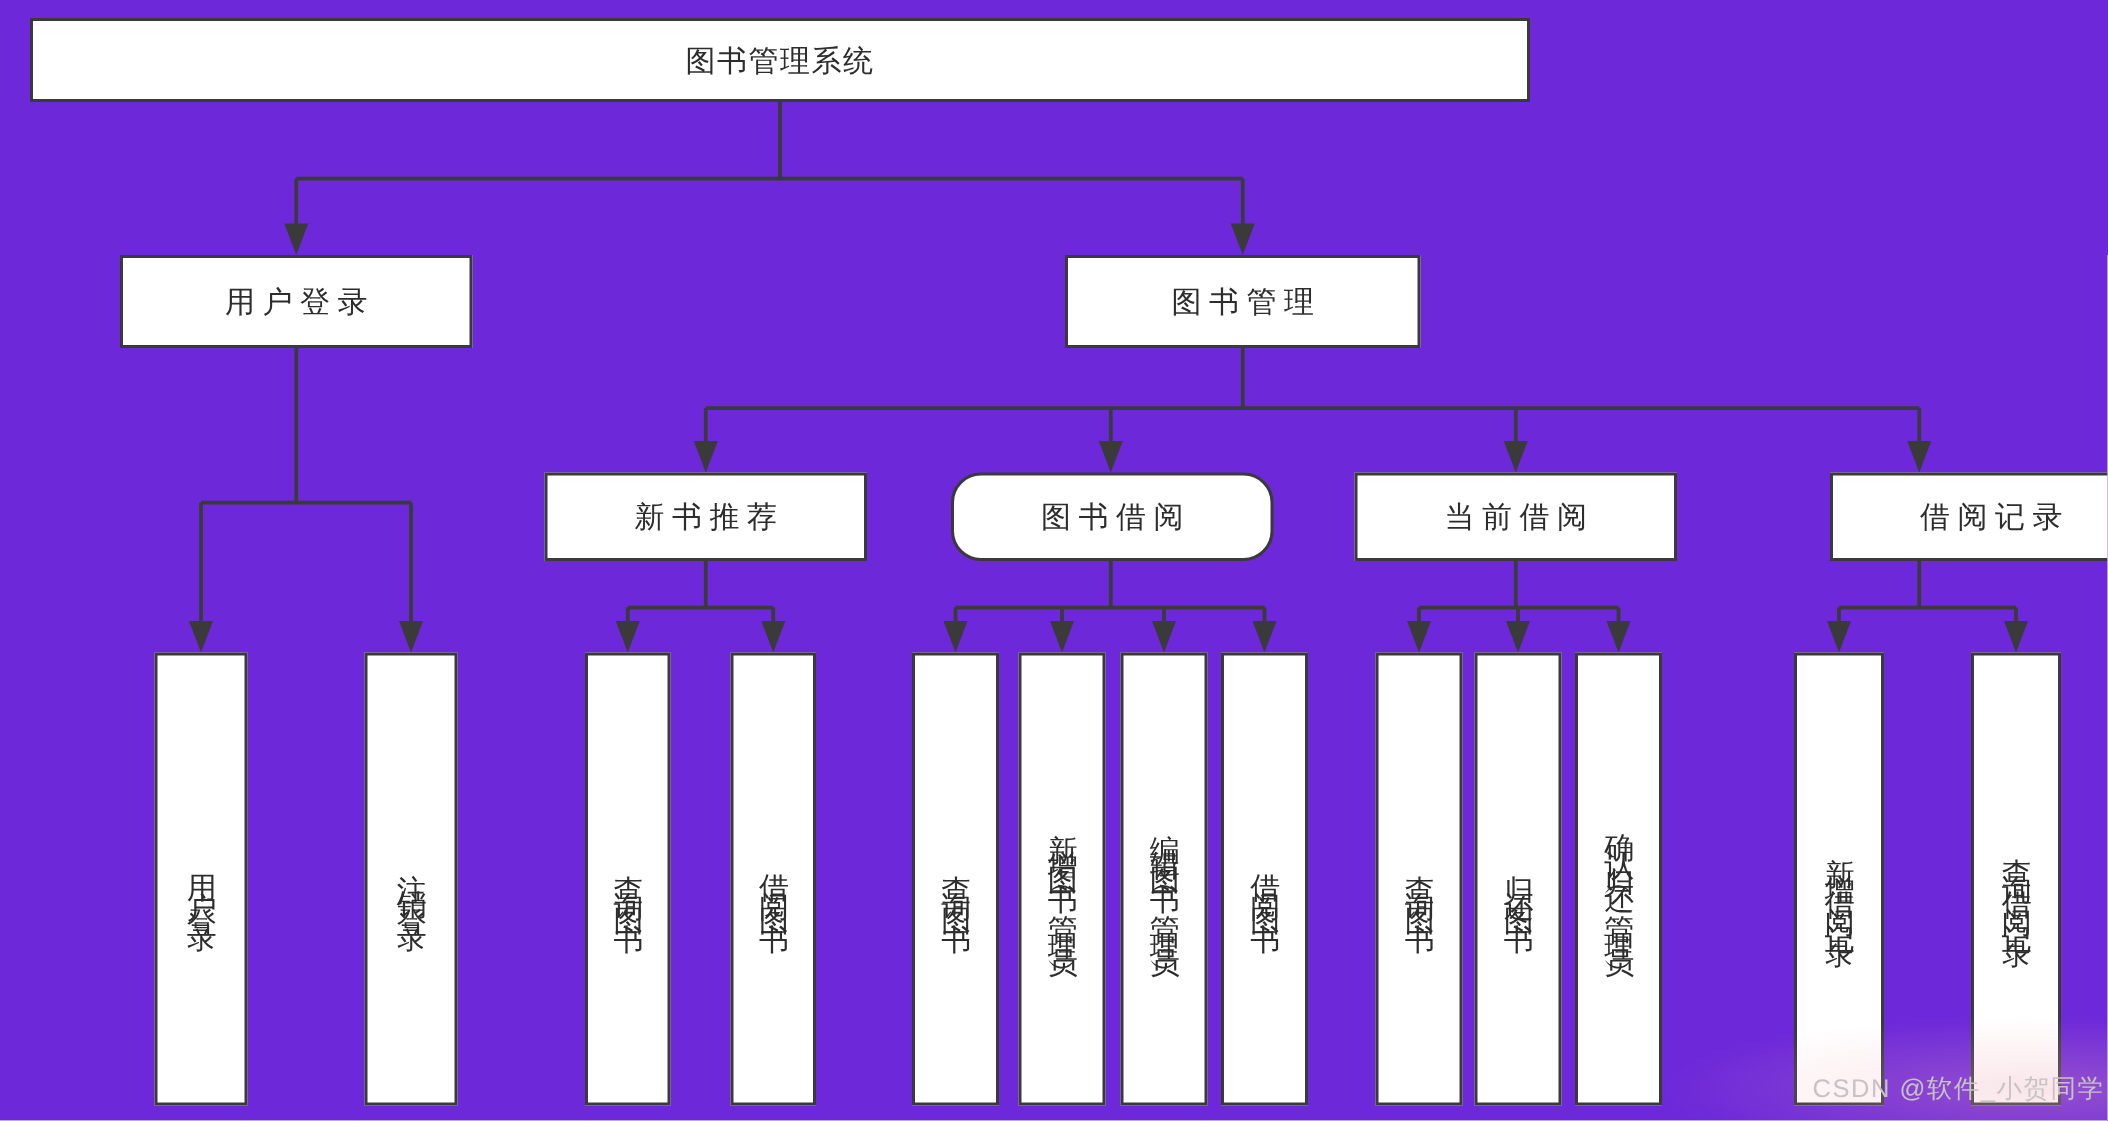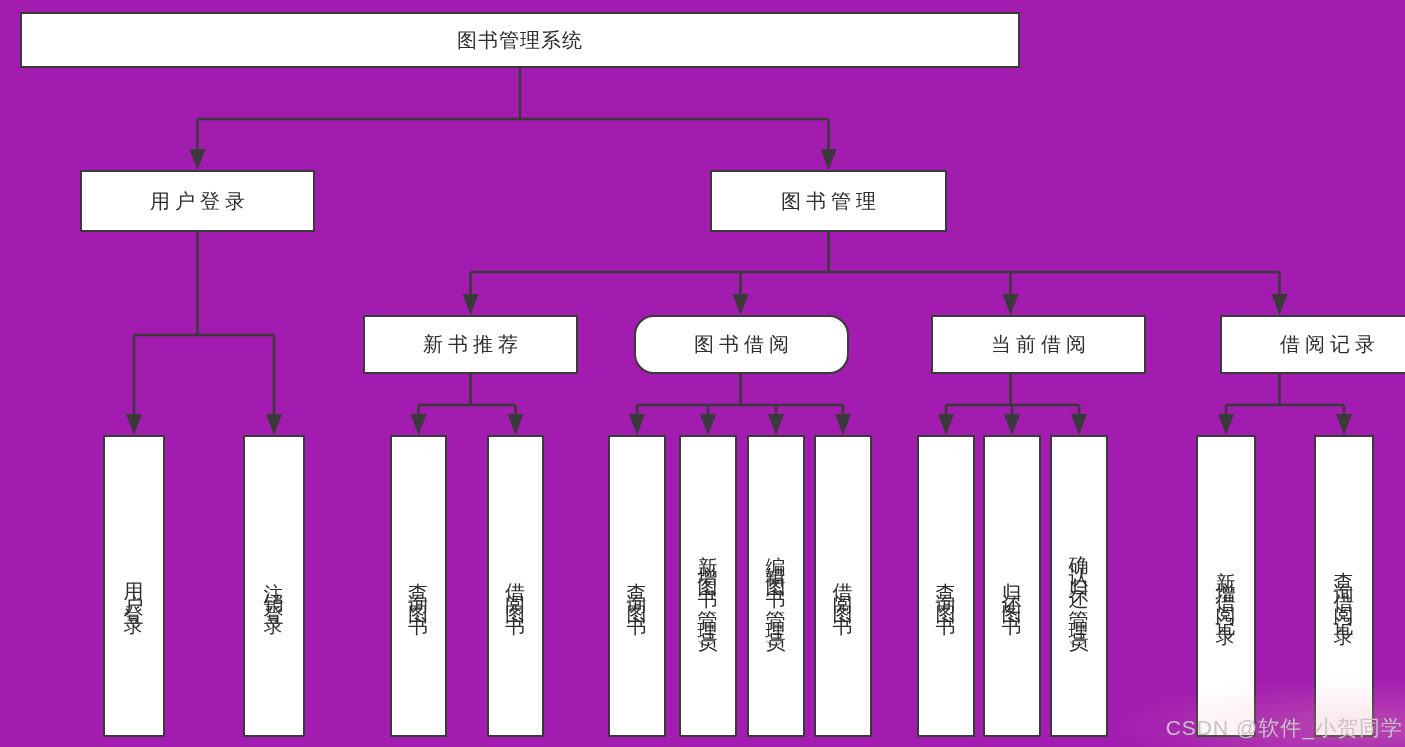--- a/index.html
+++ b/index.html
@@ -5,21 +5,21 @@
   html, body {
     margin: 0;
     padding: 0;
     background: #ffffff;
     font-family: "Liberation Sans", "DejaVu Sans", sans-serif;
   }
   .canvas {
     position: relative;
     width: 1405px;
     height: 747px;
-    background: #a21caf;
+    background: #6d28d9;
     overflow: hidden;
   }
   .connectors {
     position: absolute;
     left: 0;
     top: 0;
     width: 1405px;
     height: 747px;
   }
   .node {
@@ -48,21 +48,21 @@
     font-size: 20px;
     letter-spacing: 11px;
     line-height: 1;
     padding-top: 8px;
     padding-bottom: 2px;
   }
   .watermark {
     position: absolute;
     right: 2px;
     top: 714px;
-    font-size: 21px;
+    font-size: 17px;
     color: #c6c2c6;
     letter-spacing: 1px;
     white-space: nowrap;
   }
   .corner-tint {
     position: absolute;
     right: 0;
     bottom: 0;
     width: 300px;
     height: 70px;
@@ -148,21 +148,21 @@
     </g>
   </svg>
 
   <div class="node box-title" style="left:20px; top:12px; width:1000px; height:56px;">图书管理系统</div>
 
   <div class="node box-h" style="left:80px; top:170px; width:235px; height:62px;">用户登录</div>
   <div class="node box-h" style="left:710px; top:170px; width:237px; height:62px;">图书管理</div>
 
   <div class="node box-h" style="left:363px; top:315px; width:215px; height:59px;">新书推荐</div>
   <div class="node box-h" style="left:634px; top:315px; width:215px; height:59px;border-radius:20px;">图书借阅</div>
-  <div class="node box-h" style="left:903px; top:315px; width:215px; height:59px;margin-left:28px;">当前借阅</div>
+  <div class="node box-h" style="left:903px; top:315px; width:215px; height:59px;">当前借阅</div>
   <div class="node box-h" style="left:1172px; top:315px; width:215px; height:59px;margin-left:48px;">借阅记录</div>
 
   <div class="node box-v" style="left:103px; top:435px; width:62px; height:302px;">用户登录</div>
   <div class="node box-v" style="left:243px; top:435px; width:62px; height:302px;">注销登录</div>
 
   <div class="node box-v" style="left:390px; top:435px; width:57px; height:302px;">查询图书</div>
   <div class="node box-v" style="left:487px; top:435px; width:57px; height:302px;">借阅图书</div>
 
   <div class="node box-v" style="left:608px; top:435px; width:58px; height:302px;">查询图书</div>
   <div class="node box-v" style="left:679px; top:435px; width:58px; height:302px;">新增图书（管理员）</div>

